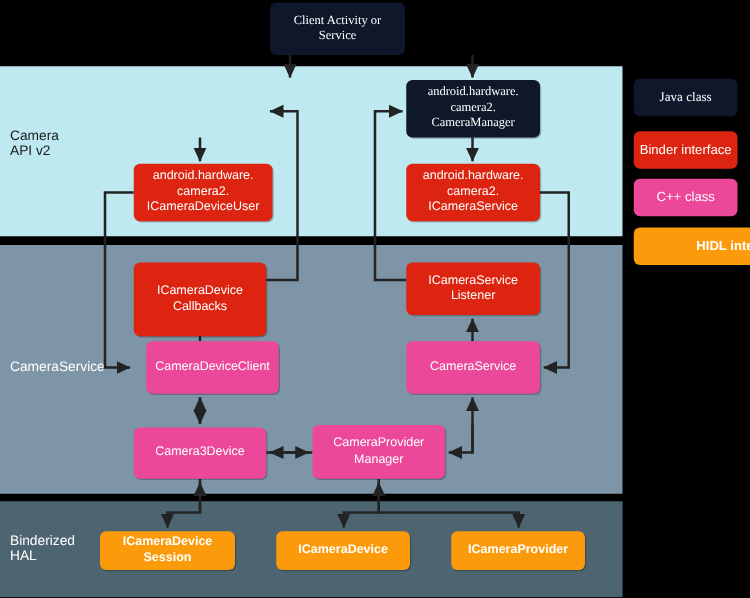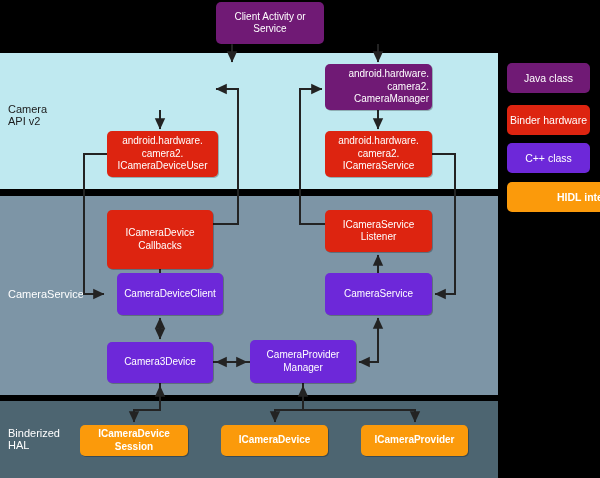--- a/index.html
+++ b/index.html
@@ -15,23 +15,23 @@
     position:absolute;color:#1b1b1b;font-size:11px;font-weight:normal;
     line-height:12px;white-space:pre-line;
   }
   .band-label.light{color:#ffffff;}
   .node{
     position:absolute;border-radius:5px;display:flex;align-items:center;
     justify-content:center;text-align:center;color:#fff;line-height:12.5px;
     font-size:10px;box-sizing:border-box;padding:2px 3px;
     box-shadow:1px 1px 0 rgba(0,0,0,0.25);
   }
-  .java{background:#701a75;}
+  .java{background:#0f172a;font-family:Liberation Serif, serif;}
   .binder{background:#dd2410;}
-  .cpp{background:#6d28d9;}
+  .cpp{background:#ec4899;}
   .hidl{background:#fb9a0b;font-weight:bold;}
   .legend-item{
     position:absolute;border-radius:5px;display:flex;align-items:center;
     justify-content:center;color:#fff;font-size:10.5px;width:83px;height:30px;
     box-shadow:1px 1px 0 rgba(0,0,0,0.3);
   }
   .legend-item.hidl{font-weight:bold;padding-left:44px;}
   svg.wires{position:absolute;left:0;top:0;width:600px;height:478px;
     pointer-events:none;}
   .wire{stroke:#232323;stroke-width:2;fill:none;}
@@ -92,21 +92,21 @@
     <path class="wire" d="M160,408 L160,386" marker-end="url(#ah)"></path>
 
     <path class="wire" d="M303,383 L303,410 L275,410 L275,422" marker-end="url(#ah)"></path>
     <path class="wire" d="M303,410 L415,410 L415,422" marker-end="url(#ah)"></path>
     <path class="wire" d="M303,408 L303,386" marker-end="url(#ah)"></path>
   </svg>
 
   <div class="node java" style="left:216px;top:2px;width:108px;height:42px;">Client Activity or Service</div>
 
 
-  <div class="node java" style="left:325px;top:64px;width:107px;height:46px;text-align:right;">android.hardware. camera2. CameraManager</div>
+  <div class="node java" style="left:325px;top:64px;width:107px;height:46px;">android.hardware. camera2. CameraManager</div>
 
   <div class="node binder" style="left:107px;top:131px;width:111px;height:46px;">android.hardware. camera2. ICameraDeviceUser</div>
 
   <div class="node binder" style="left:325px;top:131px;width:107px;height:46px;">android.hardware. camera2. ICameraService</div>
 
   <div class="node binder" style="left:107px;top:210px;width:106px;height:59px;">ICameraDevice Callbacks</div>
 
   <div class="node binder" style="left:325px;top:210px;width:107px;height:42px;">ICameraService Listener</div>
 
   <div class="node cpp" style="left:117px;top:273px;width:106px;height:42px;">CameraDeviceClient</div>
@@ -117,17 +117,17 @@
 
   <div class="node cpp" style="left:250px;top:340px;width:106px;height:43px;">CameraProvider Manager</div>
 
   <div class="node hidl" style="left:80px;top:425px;width:108px;height:31px;">ICameraDevice Session</div>
 
   <div class="node hidl" style="left:221px;top:425px;width:107px;height:31px;">ICameraDevice</div>
 
   <div class="node hidl" style="left:361px;top:425px;width:107px;height:31px;">ICameraProvider</div>
 
   <div class="legend-item java" style="left:507px;top:63px;">Java class</div>
-  <div class="legend-item binder" style="left:507px;top:105px;">Binder hardware</div>
+  <div class="legend-item binder" style="left:507px;top:105px;">Binder interface</div>
   <div class="legend-item cpp" style="left:507px;top:143px;">C++ class</div>
   <div class="legend-item hidl" style="left:507px;top:182px;">HIDL interface</div>
 
 </div>
 
 </body></html>

